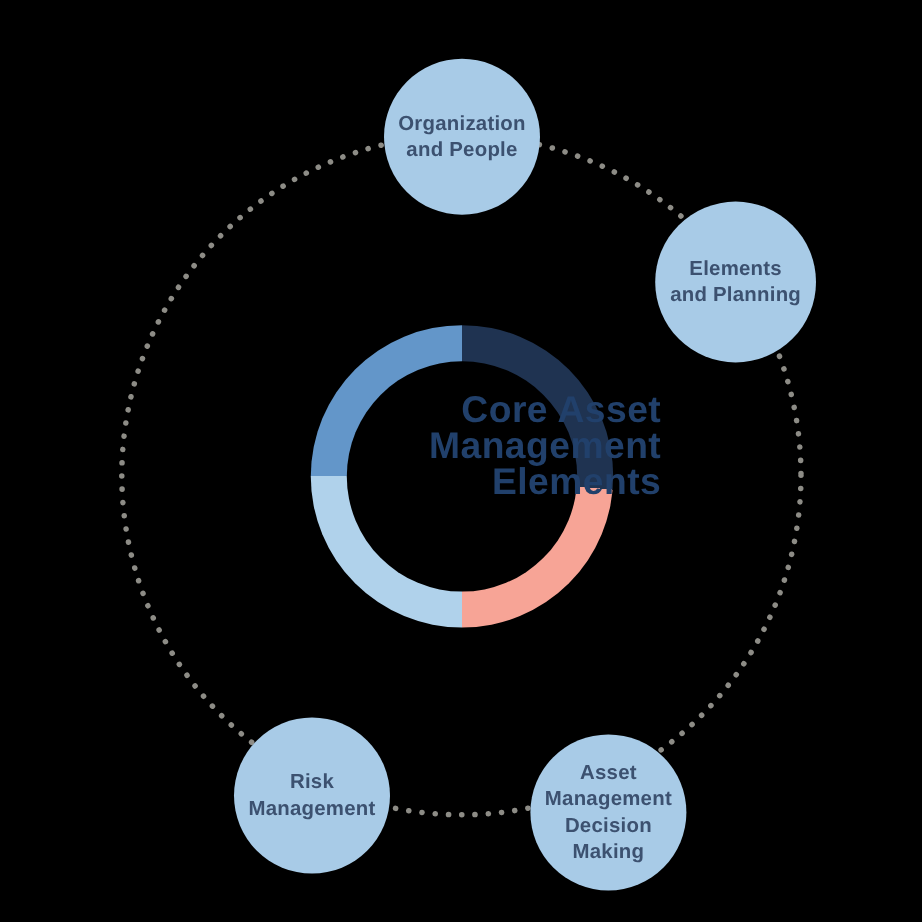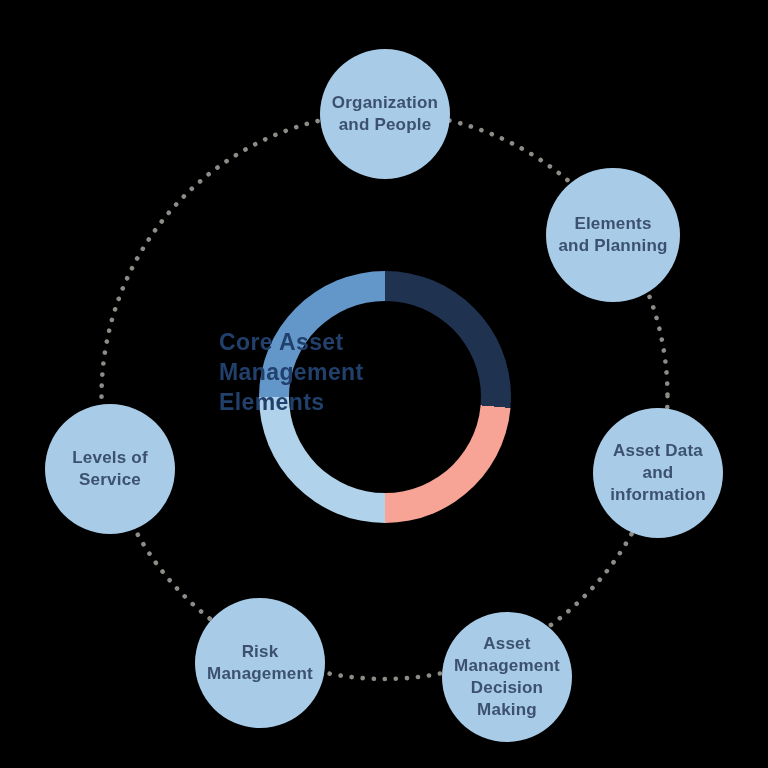--- a/index.html
+++ b/index.html
@@ -45,23 +45,23 @@
     position: absolute;
     left: 30px; top: 30px;
     width: 192px; height: 192px;
     border-radius: 50%;
     background: var(--background, #000);
   }
   .center-title {
     position: absolute;
     left: -40px; top: 56px;
     width: 332px;
-    text-align: left;
+    text-align: right;
     white-space: pre-line;
-    font-size: 23px;
+    font-size: 31px;
     font-weight: 700;
     letter-spacing: 0.4px;
     line-height: 30px;
     color: var(--title-text, #21406b);
   }
   
   .node {
     position: absolute;
     width: 130px; height: 130px;
     border-radius: 50%;
@@ -104,33 +104,24 @@
   </div>
 
   <div class="node node-0">
     <span class="node-label">Organization
 and People</span>
   </div>
   <div class="node node-1">
     <span class="node-label">Elements
 and Planning</span>
   </div>
-  <div class="node node-2">
-    <span class="node-label">Asset Data
-and
-information</span>
-  </div>
   <div class="node node-3">
     <span class="node-label">Asset
 Management
 Decision
 Making</span>
   </div>
   <div class="node node-4">
     <span class="node-label">Risk
 Management</span>
   </div>
-  <div class="node node-5">
-    <span class="node-label">Levels of
-Service</span>
-  </div>
 
 </div>
 
 </body></html>

